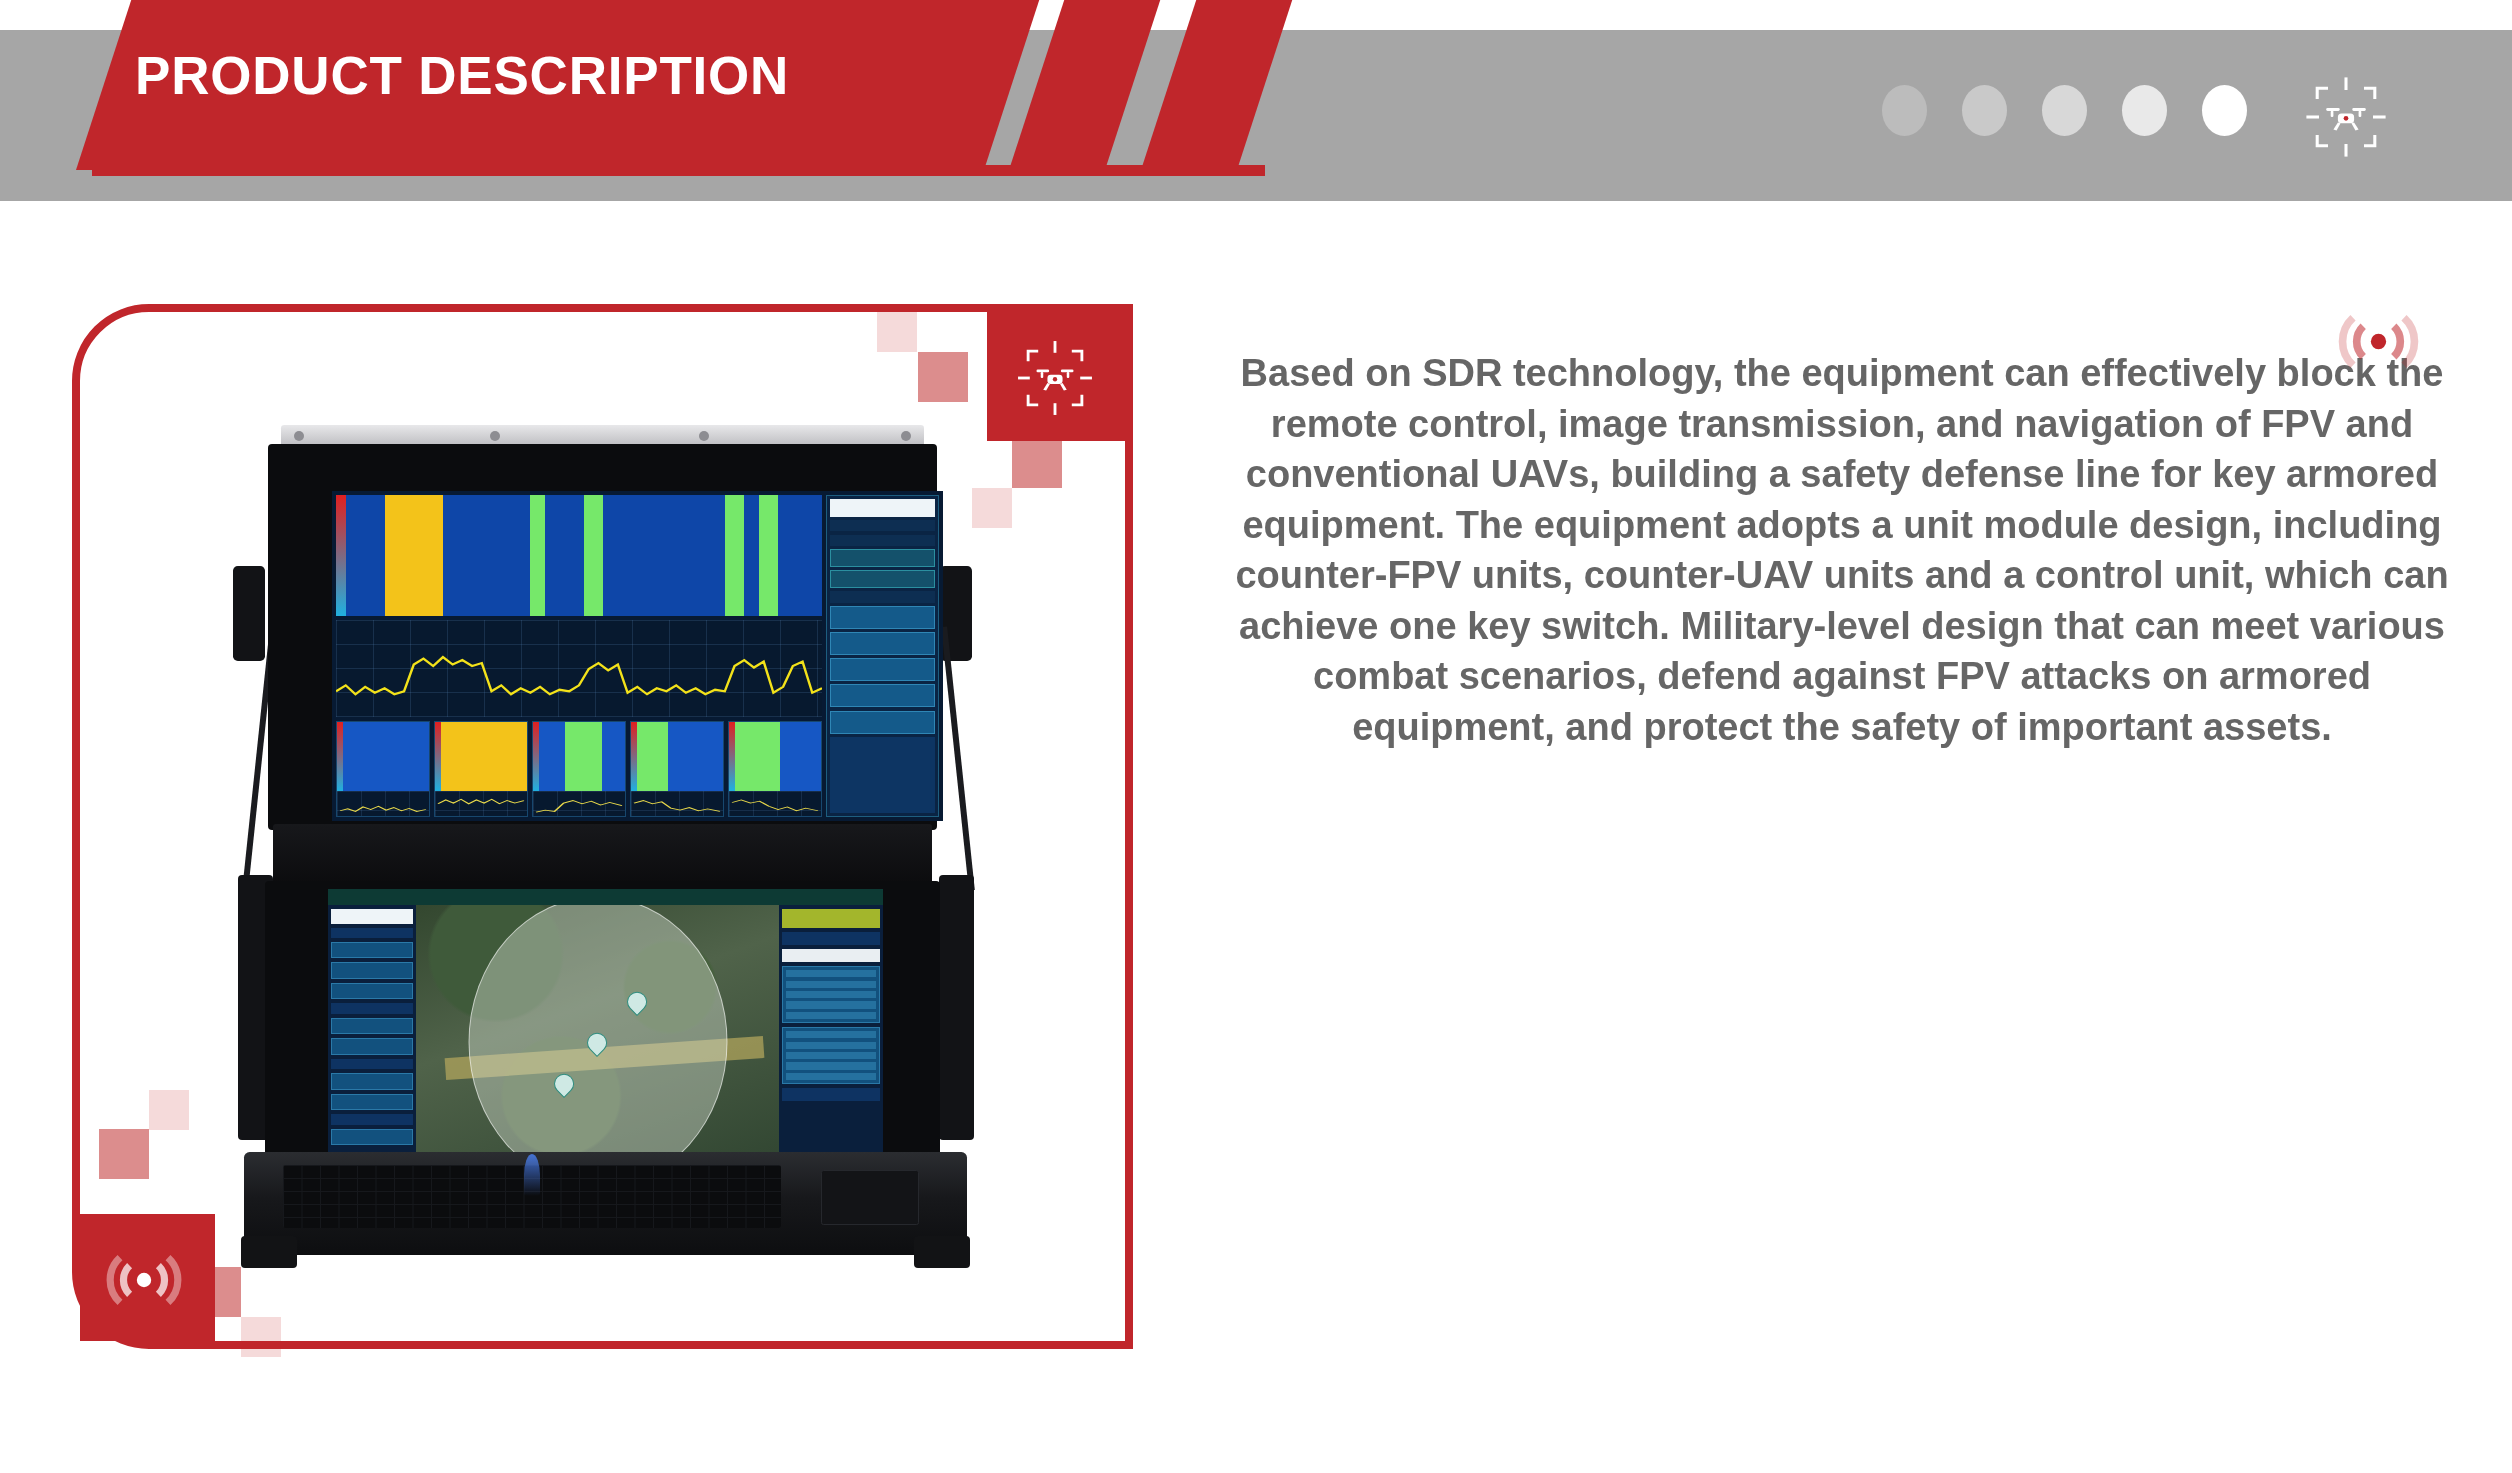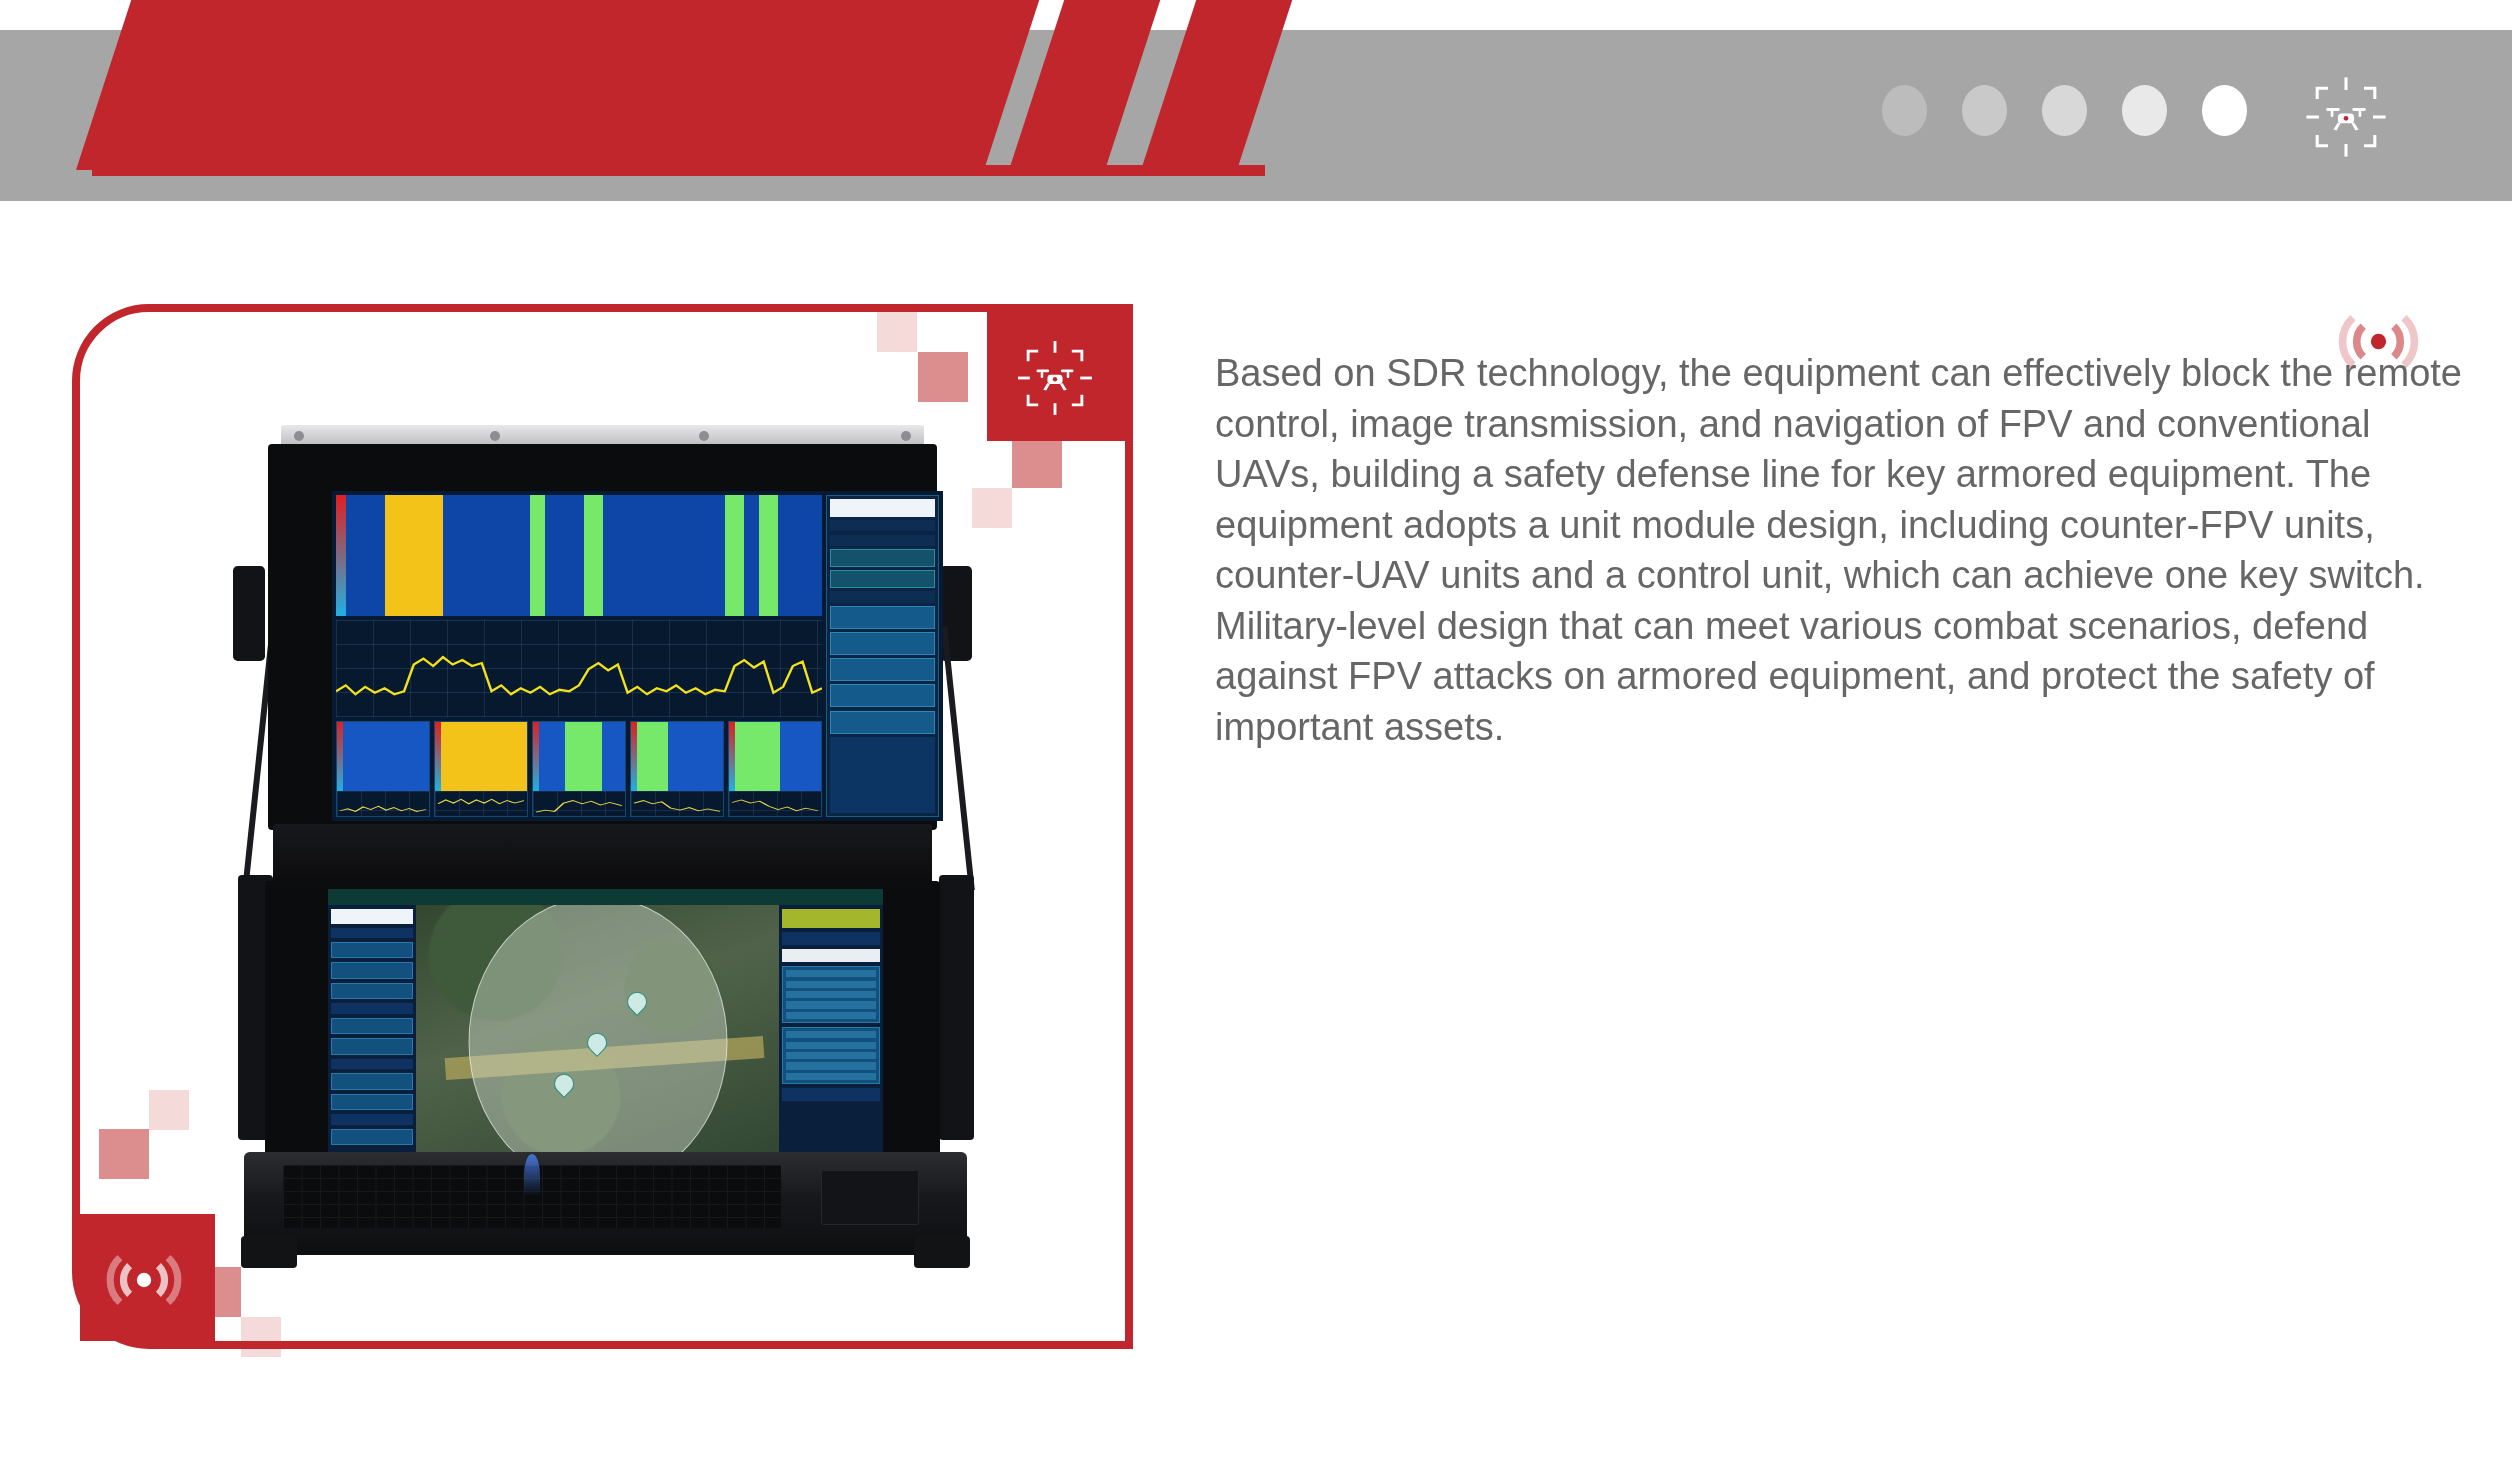--- a/index.html
+++ b/index.html
@@ -158,34 +158,36 @@
            background:linear-gradient(#4a7ff0,rgba(74,127,240,0));border-radius:50% 50% 3.2px 3.2px;opacity:.85;}
 
   
   .content{position:absolute;left:1215px;top:305px;width:1254px;}
   .content h1{
     margin:0;color:#1a1a1a;font-size:64px;line-height:1.17;
     font-weight:bold;letter-spacing:0.4px;
   }
   .content p{
     margin:43px 0 0 0;color:#666666;font-size:38px;line-height:1.33;
-    font-weight:normal;
+    font-weight:bold;
+    text-align:center;
   }
   .sig-title{position:absolute;right:48px;top:-6.4px;width:85px;height:85px;}
 </style>
 </head>
 <body>
 
 <div class="header">
   <div class="hdr-gray"></div>
   <div class="hdr-red-para"></div>
   <div class="hdr-stripe s1"></div>
   <div class="hdr-stripe s2"></div>
   <div class="hdr-underline"></div>
 
+  <div class="hdr-title">PRODUCT DESCRIPTION</div>
 
   <div class="hdr-dots">
     <div class="hdr-dot" style="background:#bcbcbc"></div>
     <div class="hdr-dot" style="background:#c9c9c9"></div>
     <div class="hdr-dot" style="background:#d8d8d8"></div>
     <div class="hdr-dot" style="background:#e9e9e9"></div>
     <div class="hdr-dot" style="background:#ffffff"></div>
   </div>
 
   <div class="hdr-drone">

